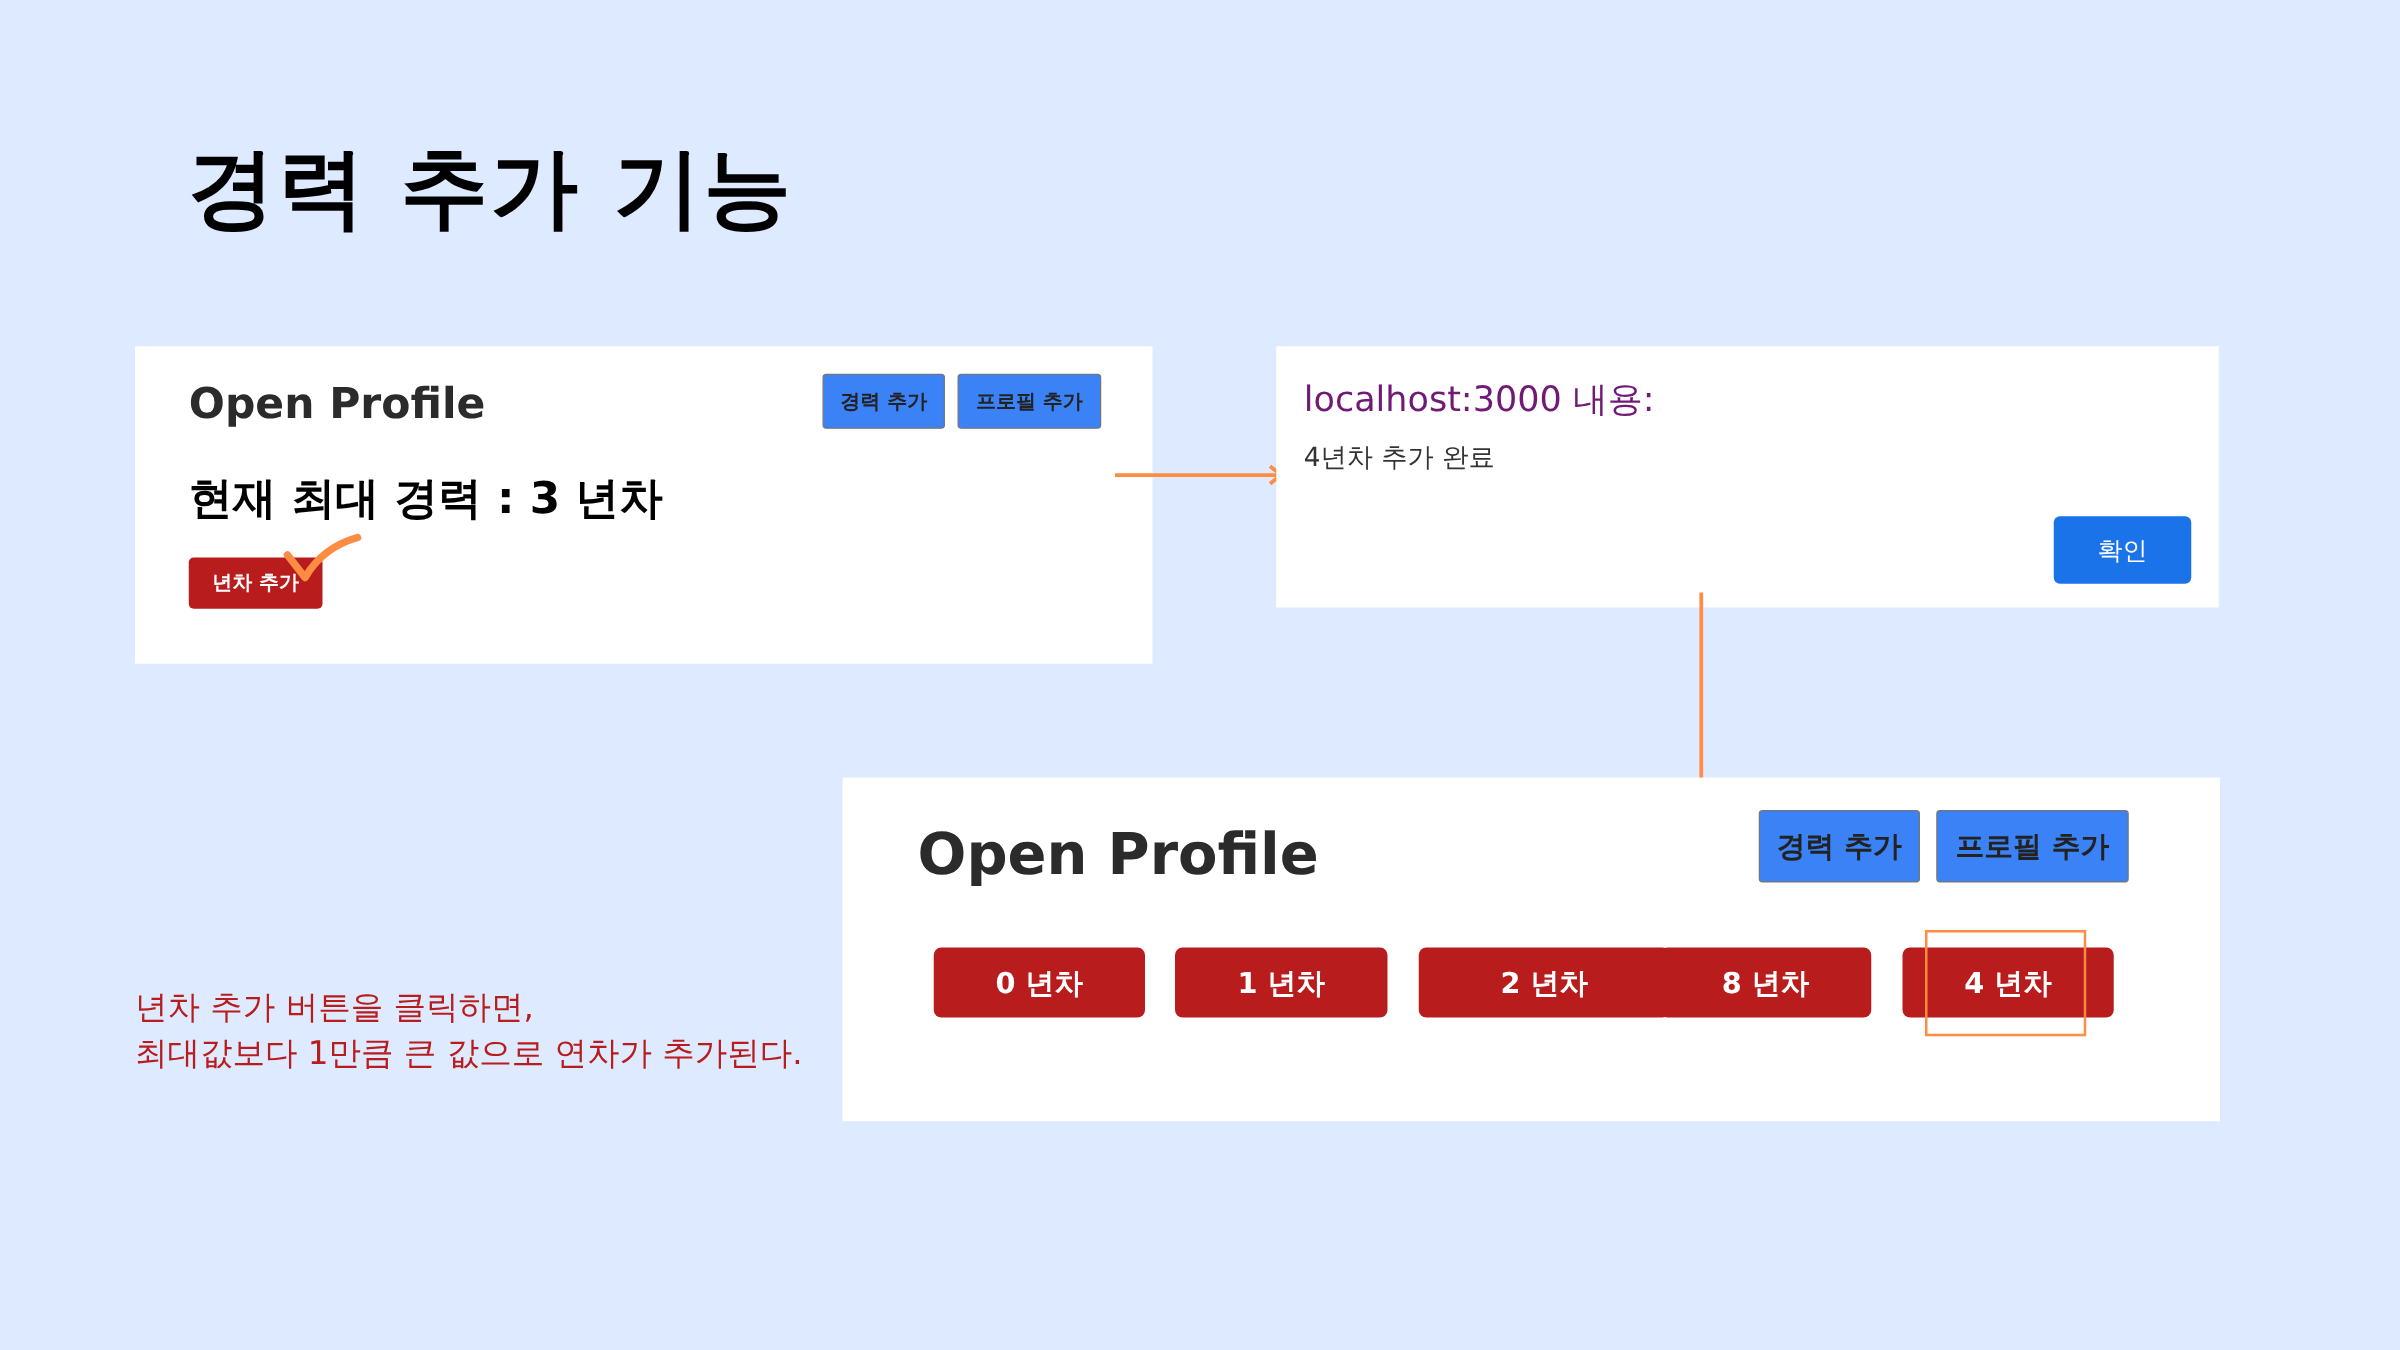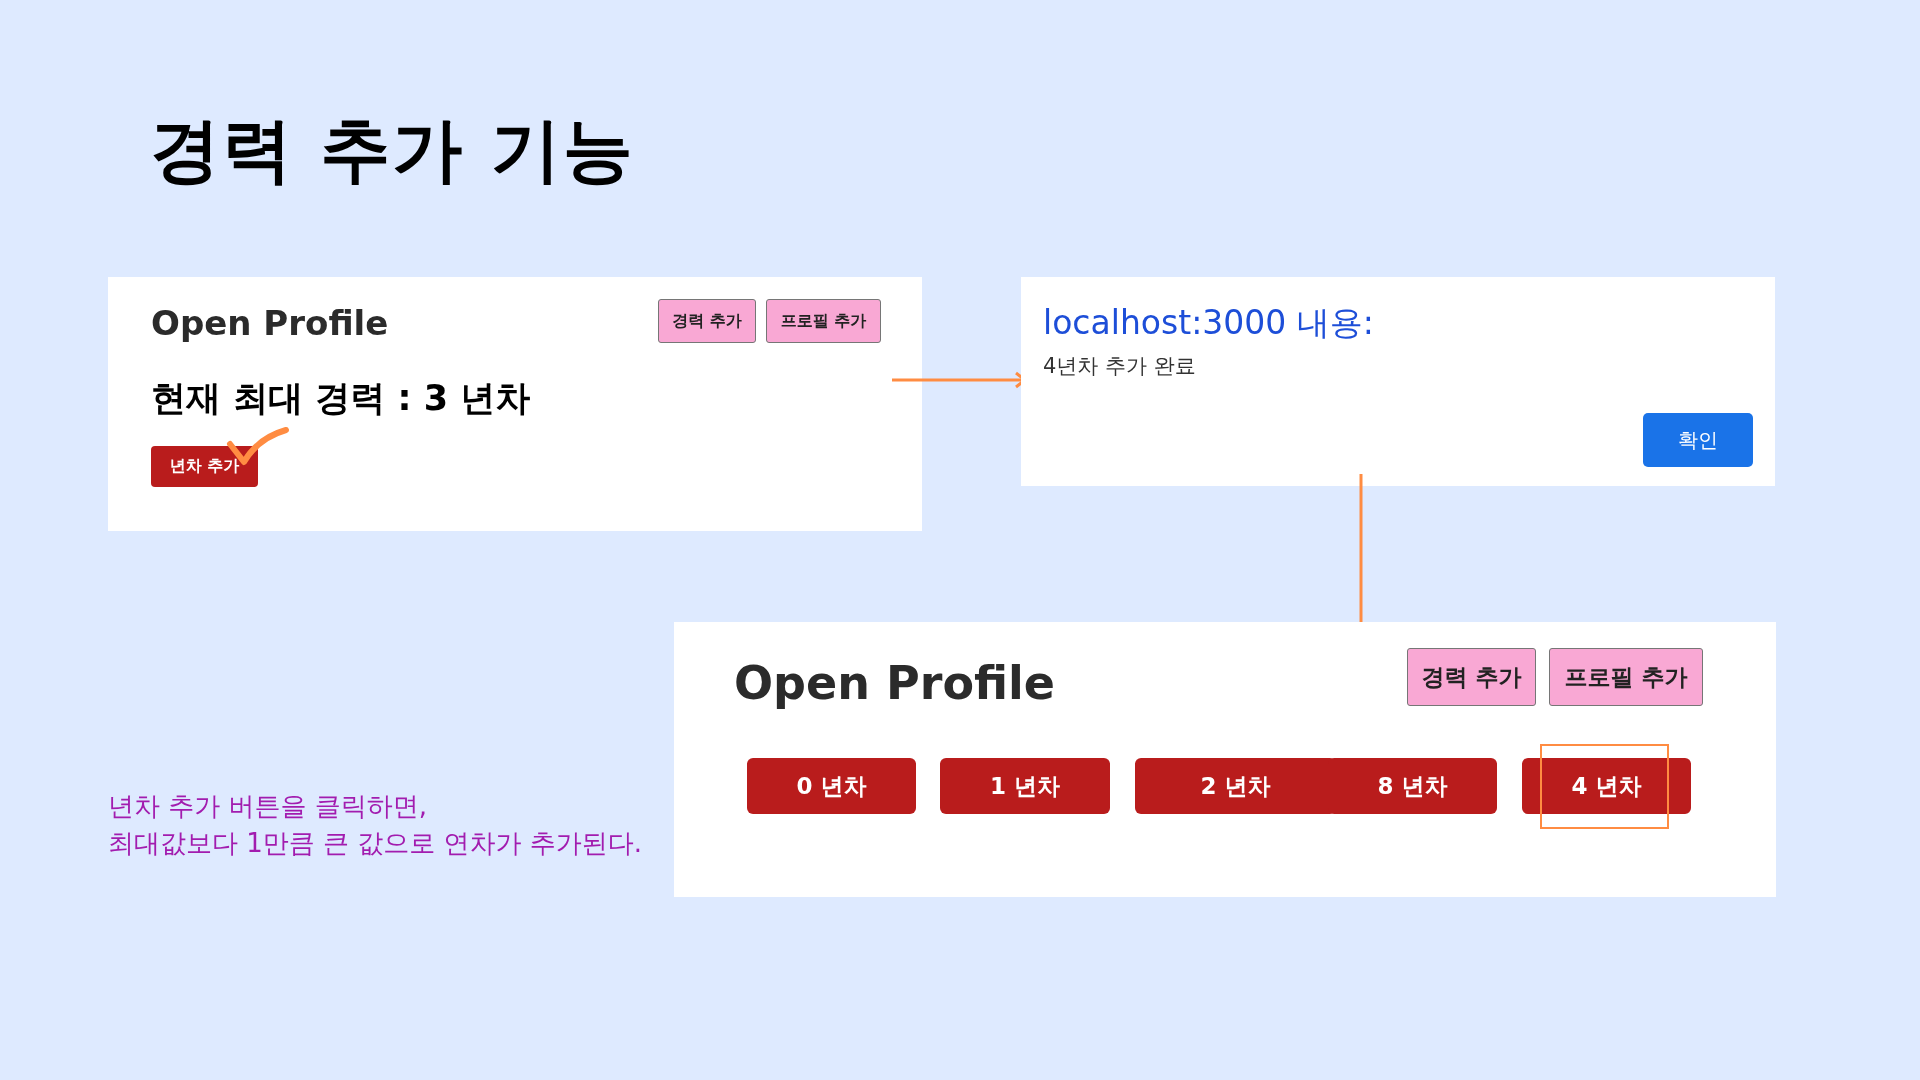--- a/index.html
+++ b/index.html
@@ -2,28 +2,28 @@
 <html><head>
 <meta charset="utf-8">
 <style>
   html, body { margin:0; padding:0; }
   body { width:1920px; height:1080px; background:#deeaff; position:relative; overflow:hidden;
          font-family:"DejaVu Sans", "Liberation Sans", sans-serif; color:#000; }
   .abs { position:absolute; }
   .slide-title { left:150px; top:104px; font-size:70px; font-weight:bold; letter-spacing:2px; }
   .panel { background:#ffffff; position:absolute; }
   .app-title { font-weight:bold; color:#2b2b2b; position:absolute; white-space:nowrap; }
-  .gray-btn { position:absolute; background:#f9a8d4; border:1.5px solid #767676; border-radius:3px;
+  .gray-btn { position:absolute; background:#3b82f6; border:1.5px solid #767676; border-radius:3px;
               font-weight:bold; color:#222; display:flex; align-items:center; justify-content:center;
               white-space:nowrap; box-sizing:border-box; }
   .blue-btn { position:absolute; background:#b91c1c; color:#fff; font-weight:bold; border-radius:6px;
               display:flex; align-items:center; justify-content:center; box-sizing:border-box; white-space:nowrap; }
   .confirm-btn { position:absolute; background:#1a73e8; color:#fff; border-radius:5px;
                  display:flex; align-items:center; justify-content:center; font-size:20px; }
-  .desc { left:108px; top:788px; font-size:26px; line-height:37px; color:#a21caf; }
+  .desc { left:108px; top:788px; font-size:26px; line-height:37px; color:#b91c1c; }
   .arrow { position:absolute; }
 </style>
 </head>
 <body>
 
 <div class="abs slide-title">경력 추가 기능</div>
 
 <div class="panel" style="left:108px; top:277px; width:814px; height:254px;">
   <div class="app-title" style="left:43px; top:26px; font-size:34px;">Open Profile</div>
   <div class="gray-btn" style="left:550px; top:22px; width:98px; height:44px; font-size:16px;">경력 추가</div>
@@ -35,21 +35,21 @@
 <svg class="arrow" style="left:224px; top:424px;" width="70" height="46" viewBox="0 0 70 46">
   <path d="M6 20 L20 38 Q34 14 62 6" fill="none" stroke="#ff8c42" stroke-width="6" stroke-linecap="round" stroke-linejoin="round"></path>
 </svg>
 
 <svg class="arrow" style="left:890px; top:370px;" width="142" height="20" viewBox="0 0 142 20">
   <line x1="2" y1="10" x2="134" y2="10" stroke="#ff8c42" stroke-width="3"></line>
   <polyline points="126,3 135,10 126,17" fill="none" stroke="#ff8c42" stroke-width="3" stroke-linejoin="round"></polyline>
 </svg>
 
 <div class="panel" style="left:1021px; top:277px; width:754px; height:209px;">
-  <div class="abs" style="left:22px; top:24px; font-size:33px; color:#1d4ed8; white-space:nowrap;">localhost:3000 내용:</div>
+  <div class="abs" style="left:22px; top:24px; font-size:28px; color:#701a75; white-space:nowrap;">localhost:3000 내용:</div>
   <div class="abs" style="left:22px; top:75px; font-size:21px; color:#333; white-space:nowrap;">4년차 추가 완료</div>
   <div class="confirm-btn" style="left:622px; top:136px; width:110px; height:54px;">확인</div>
 </div>
 
 <svg class="arrow" style="left:1351px; top:472px;" width="20" height="180" viewBox="0 0 20 180">
   <line x1="10" y1="2" x2="10" y2="172" stroke="#ff8c42" stroke-width="3"></line>
   <polyline points="3,164 10,173 17,164" fill="none" stroke="#ff8c42" stroke-width="3" stroke-linejoin="round"></polyline>
 </svg>
 
 <div class="panel" style="left:674px; top:622px; width:1102px; height:275px;">

